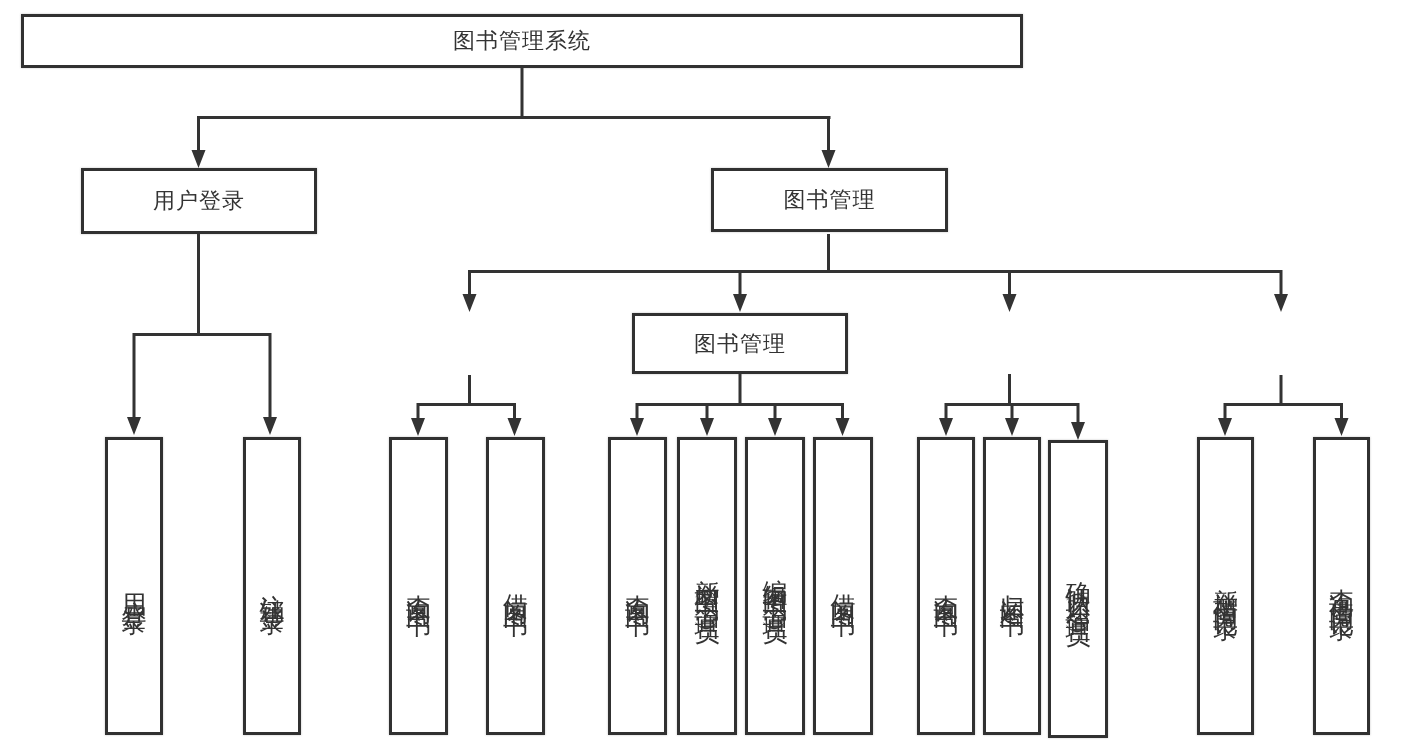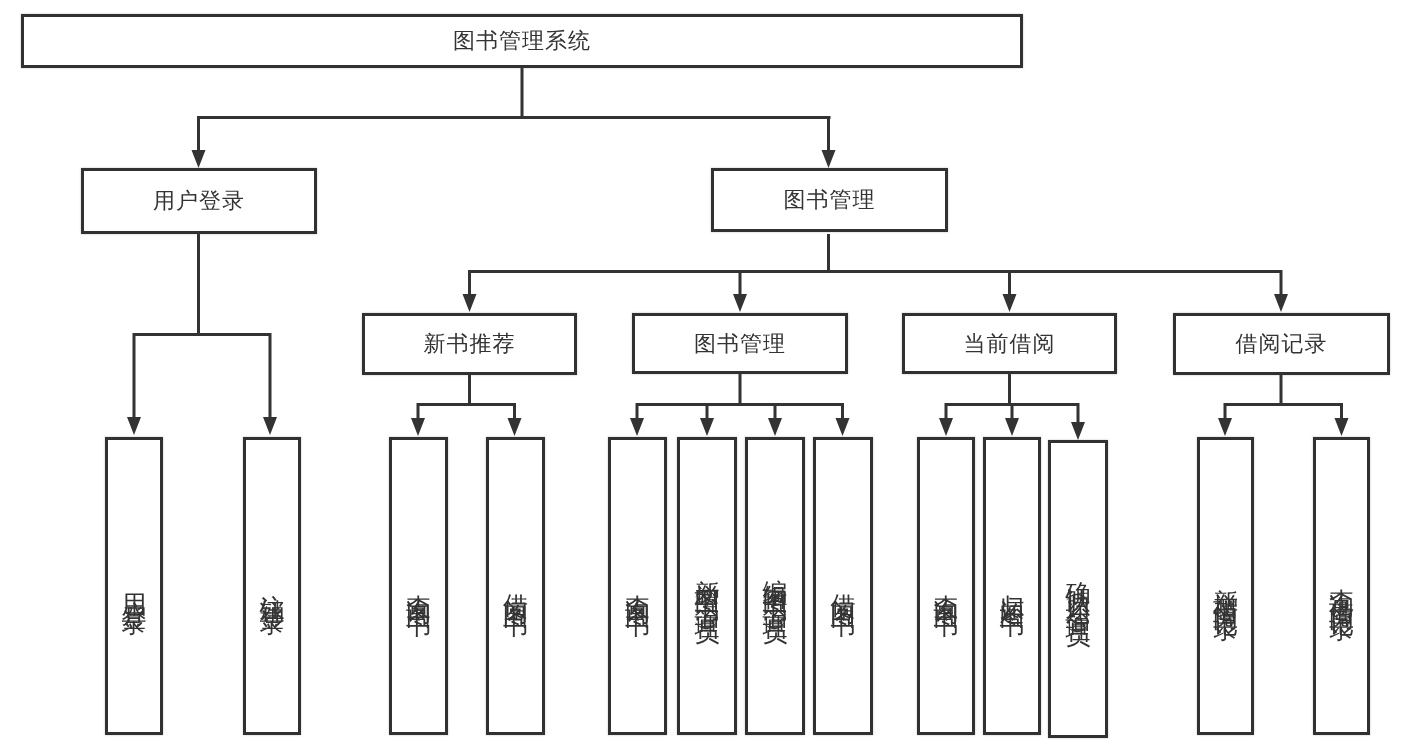--- a/index.html
+++ b/index.html
@@ -94,31 +94,22 @@
     <span>图书管理系统</span>
   </div>
 
   <div class="box hbox" style="left:81px; top:168px; width:236px; height:66px;">
     <span>用户登录</span>
   </div>
   <div class="box hbox" style="left:711px; top:168px; width:237px; height:64px;">
     <span>图书管理</span>
   </div>
 
-  <div class="box hbox" style="left:362px; top:313px; width:215px; height:62px;">
-    <span>新书推荐</span>
-  </div>
   <div class="box hbox" style="left:632px; top:313px; width:216px; height:61px;">
     <span>图书管理</span>
-  </div>
-  <div class="box hbox" style="left:902px; top:313px; width:215px; height:61px;">
-    <span>当前借阅</span>
-  </div>
-  <div class="box hbox" style="left:1173px; top:313px; width:217px; height:62px;">
-    <span>借阅记录</span>
   </div>
 
   <div class="box vbox" style="left:105px; top:437px; width:58px; height:298px;">
     <span>用户登录</span>
   </div>
   <div class="box vbox" style="left:243px; top:437px; width:58px; height:298px;">
     <span>注销登录</span>
   </div>
 
   <div class="box vbox" style="left:389px; top:437px; width:59px; height:298px;">

